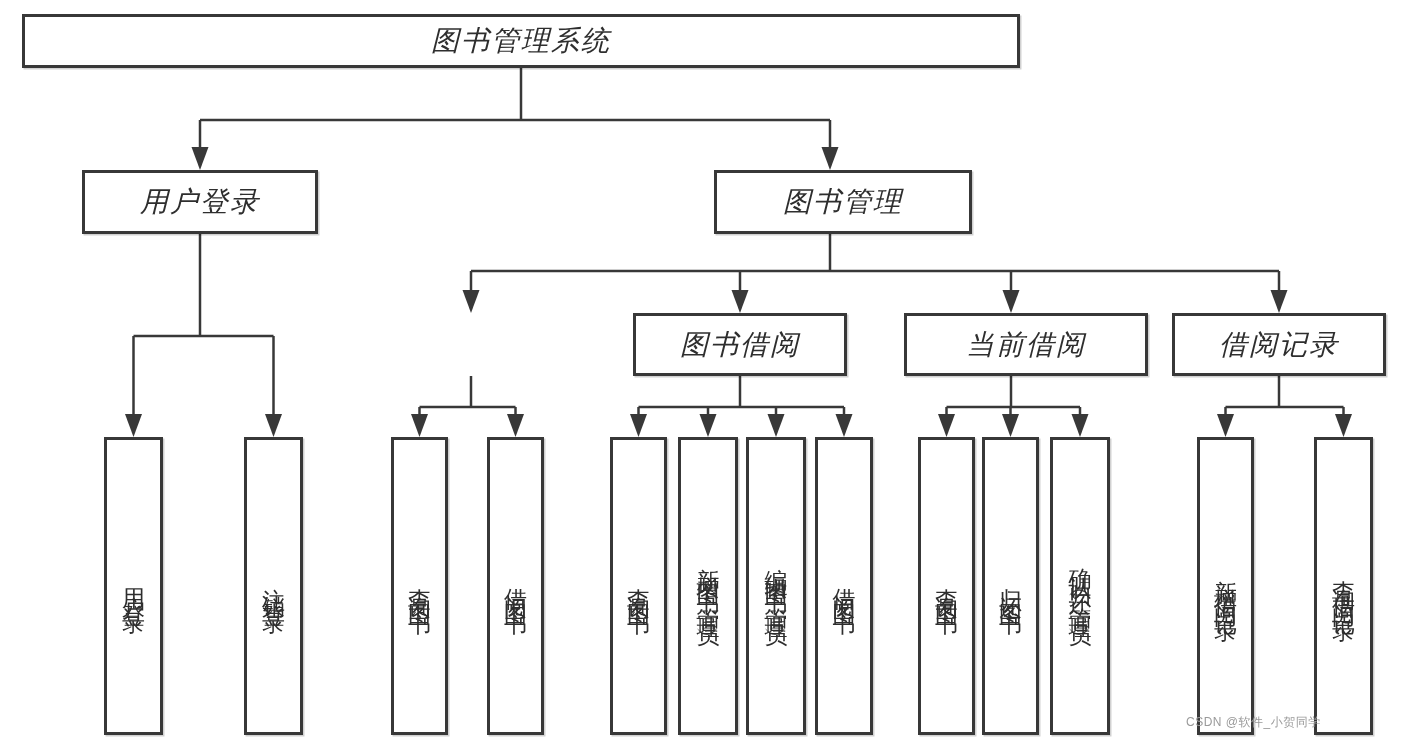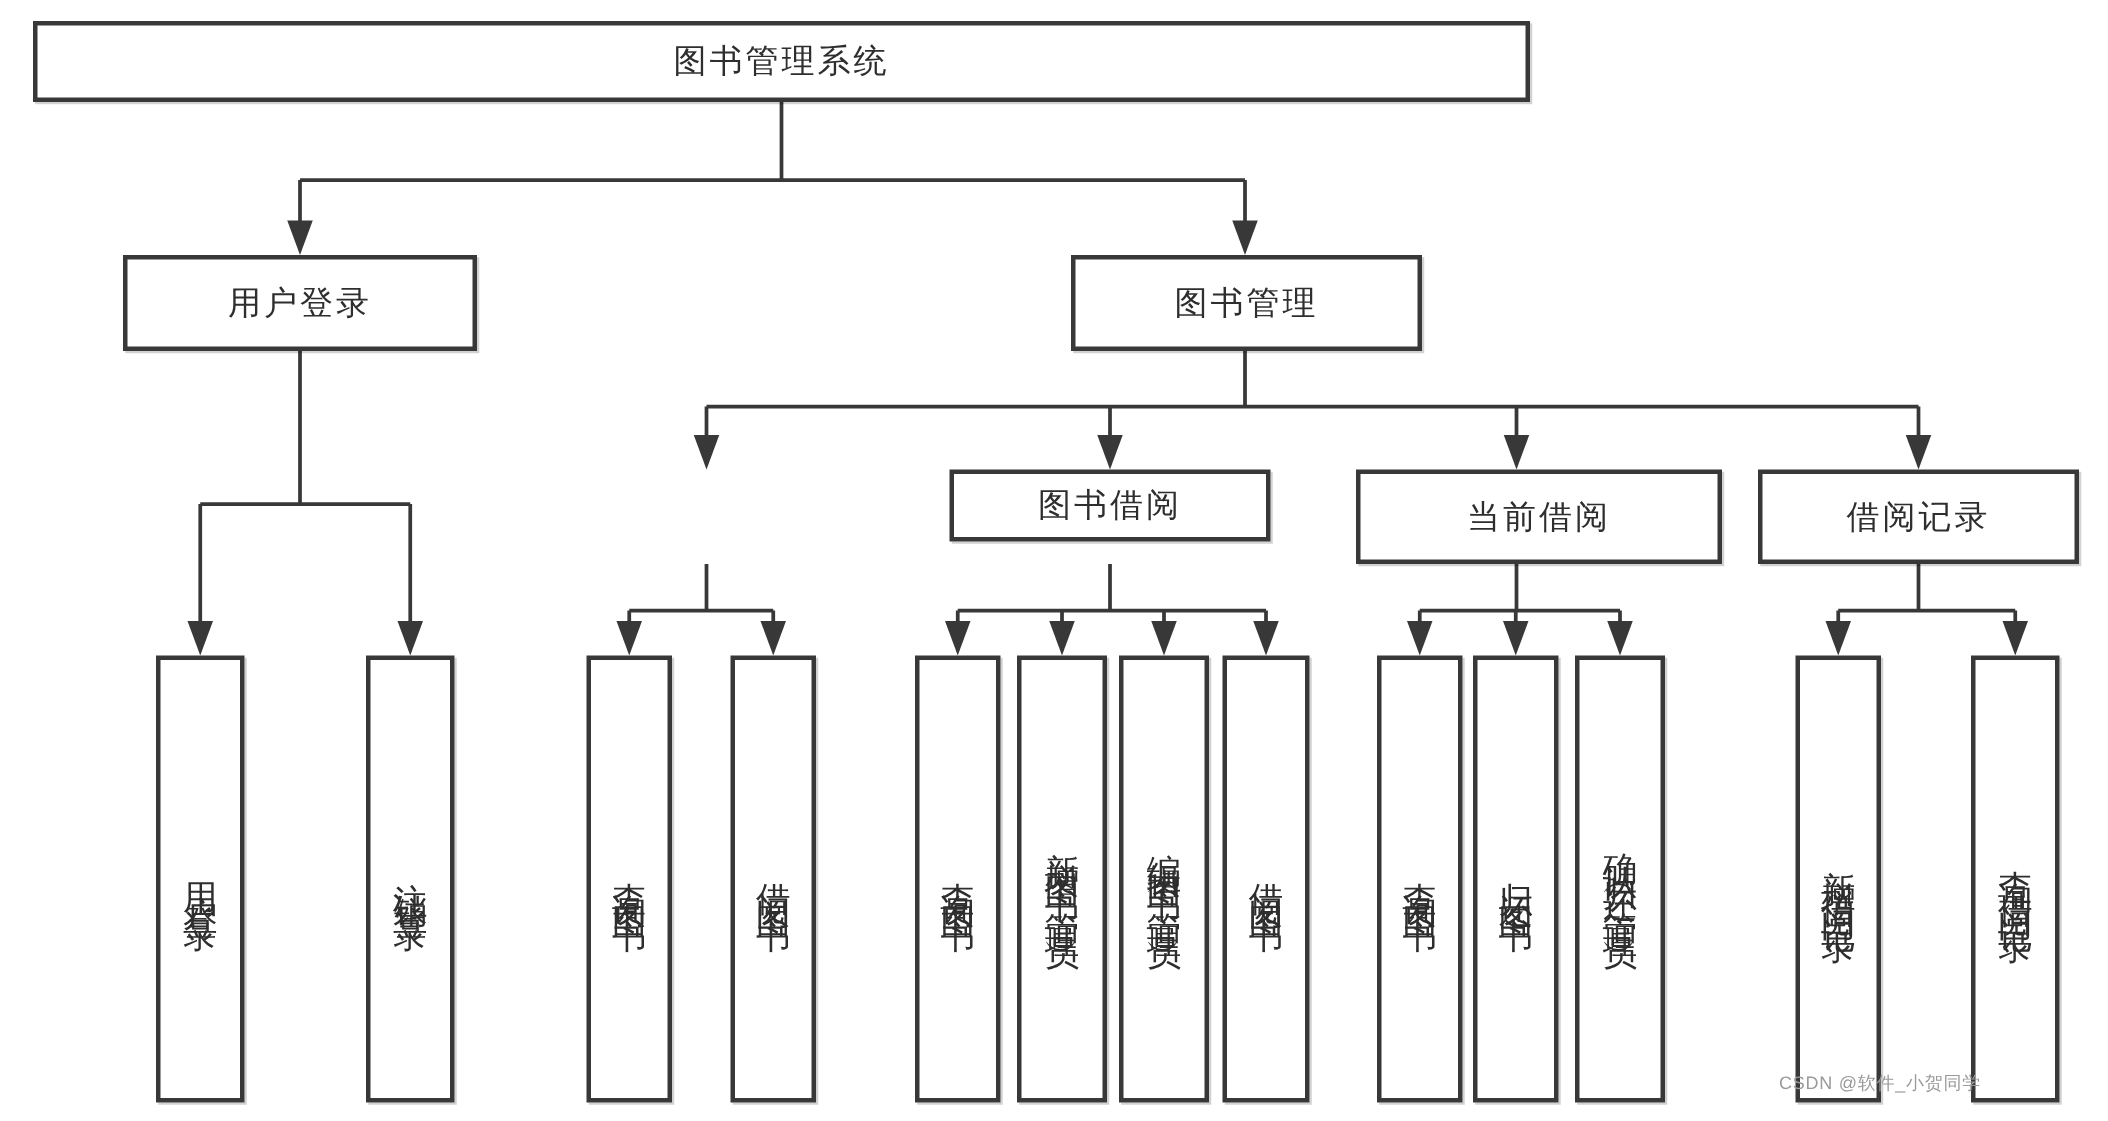--- a/index.html
+++ b/index.html
@@ -18,24 +18,25 @@
     z-index: 1;
   }
   .hbox {
     position: absolute;
     box-sizing: border-box;
     border: 3px solid #383838;
     background: #ffffff;
     display: flex;
     align-items: center;
     justify-content: center;
-    font-size: 22px;
+    font-size: 28px;
     letter-spacing: 2px;
     z-index: 2;
     box-shadow: 1.5px 1.5px 0 rgba(0,0,0,0.18);
+    font-style: italic;
   }
   .vbox {
     position: absolute;
     box-sizing: border-box;
     top: 437px;
     height: 298px;
     border: 3px solid #383838;
     background: #ffffff;
     writing-mode: vertical-rl;
     display: flex;
@@ -128,25 +129,25 @@
     </g>
   </svg>
 
   <div class="hbox" style="left:22px; top:14px; width:998px; height:54px;">
     <span>图书管理系统</span>
   </div>
 
   <div class="hbox" style="left:82px; top:170px; width:236px; height:64px;">
     <span>用户登录</span>
   </div>
-  <div class="hbox" style="left:714px; top:170px; width:234px; height:64px;">
+  <div class="hbox" style="left:714px; top:170px; width:258px; height:64px;">
     <span>图书管理</span>
   </div>
 
-  <div class="hbox" style="left:633px; top:313px; width:214px; height:48px;">
+  <div class="hbox" style="left:633px; top:313px; width:214px; height:63px;">
     <span>图书借阅</span>
   </div>
   <div class="hbox" style="left:904px; top:313px; width:244px; height:63px;">
     <span>当前借阅</span>
   </div>
   <div class="hbox" style="left:1172px; top:313px; width:214px; height:63px;">
     <span>借阅记录</span>
   </div>
 
   <div class="vbox" style="left:104px; width:59px;">

